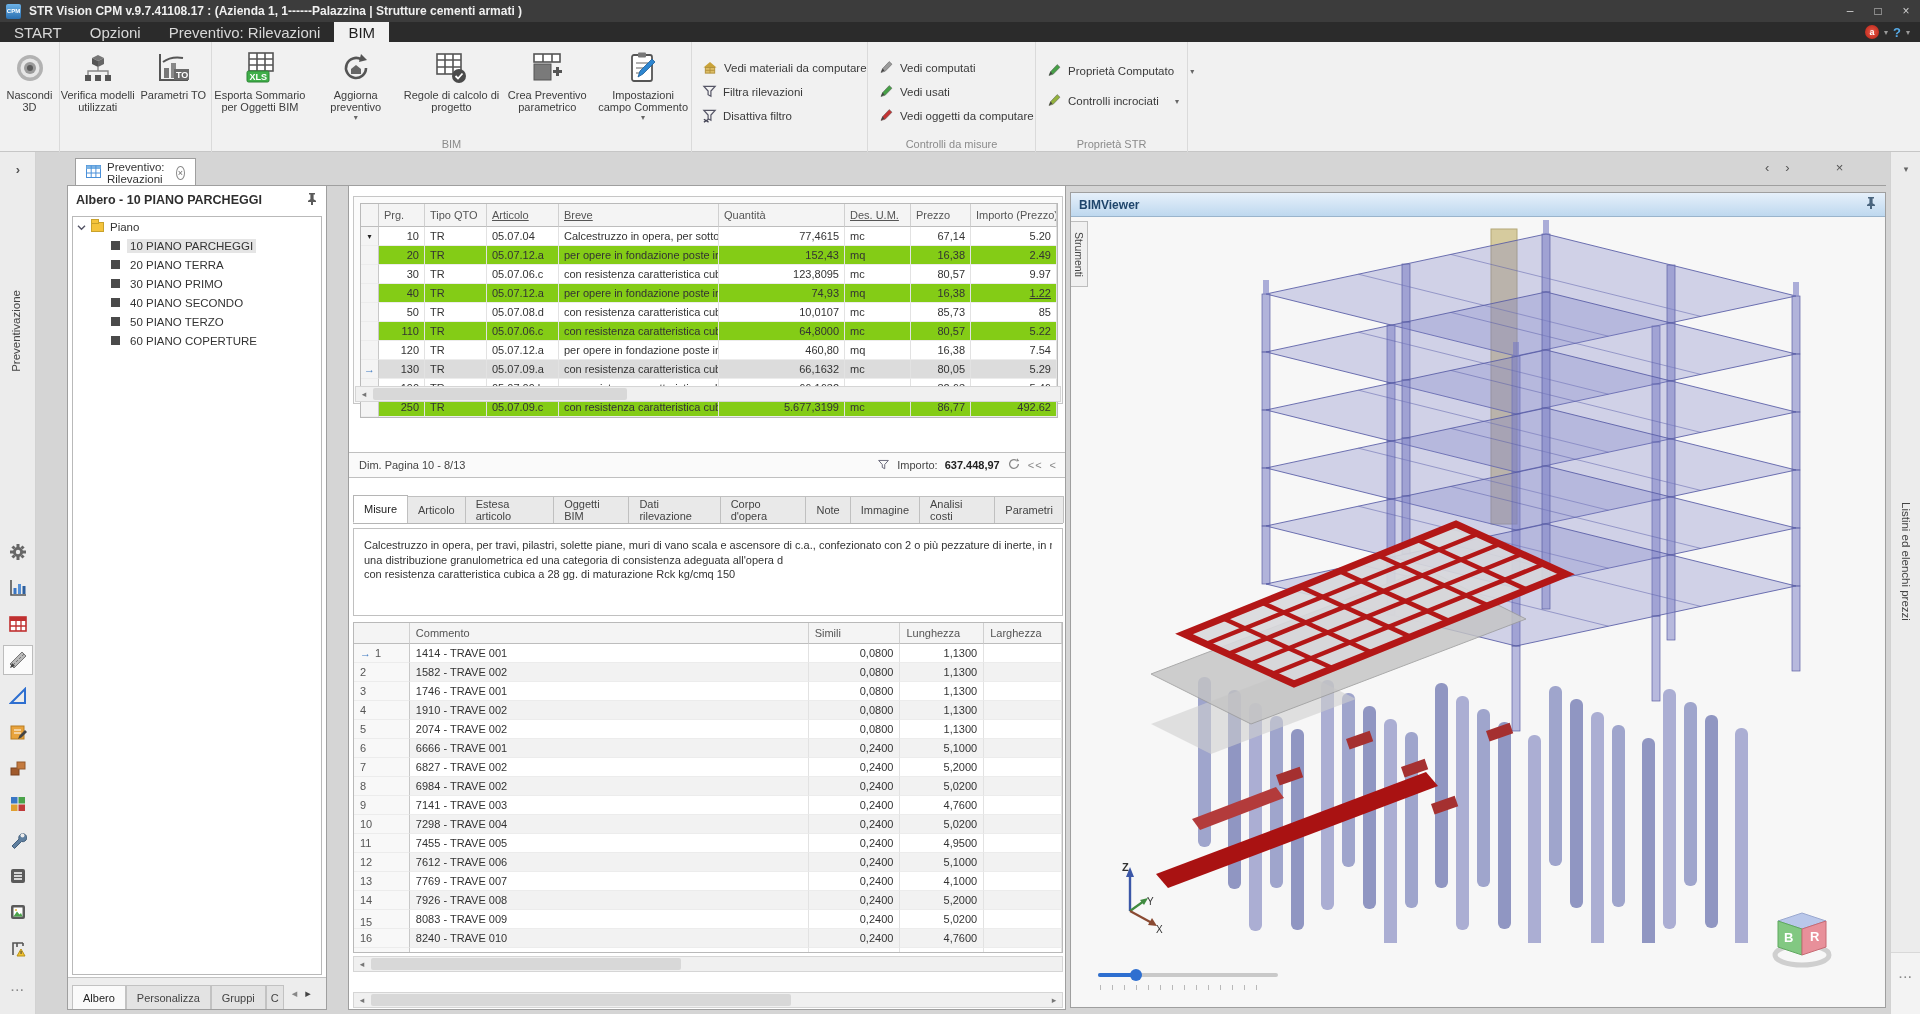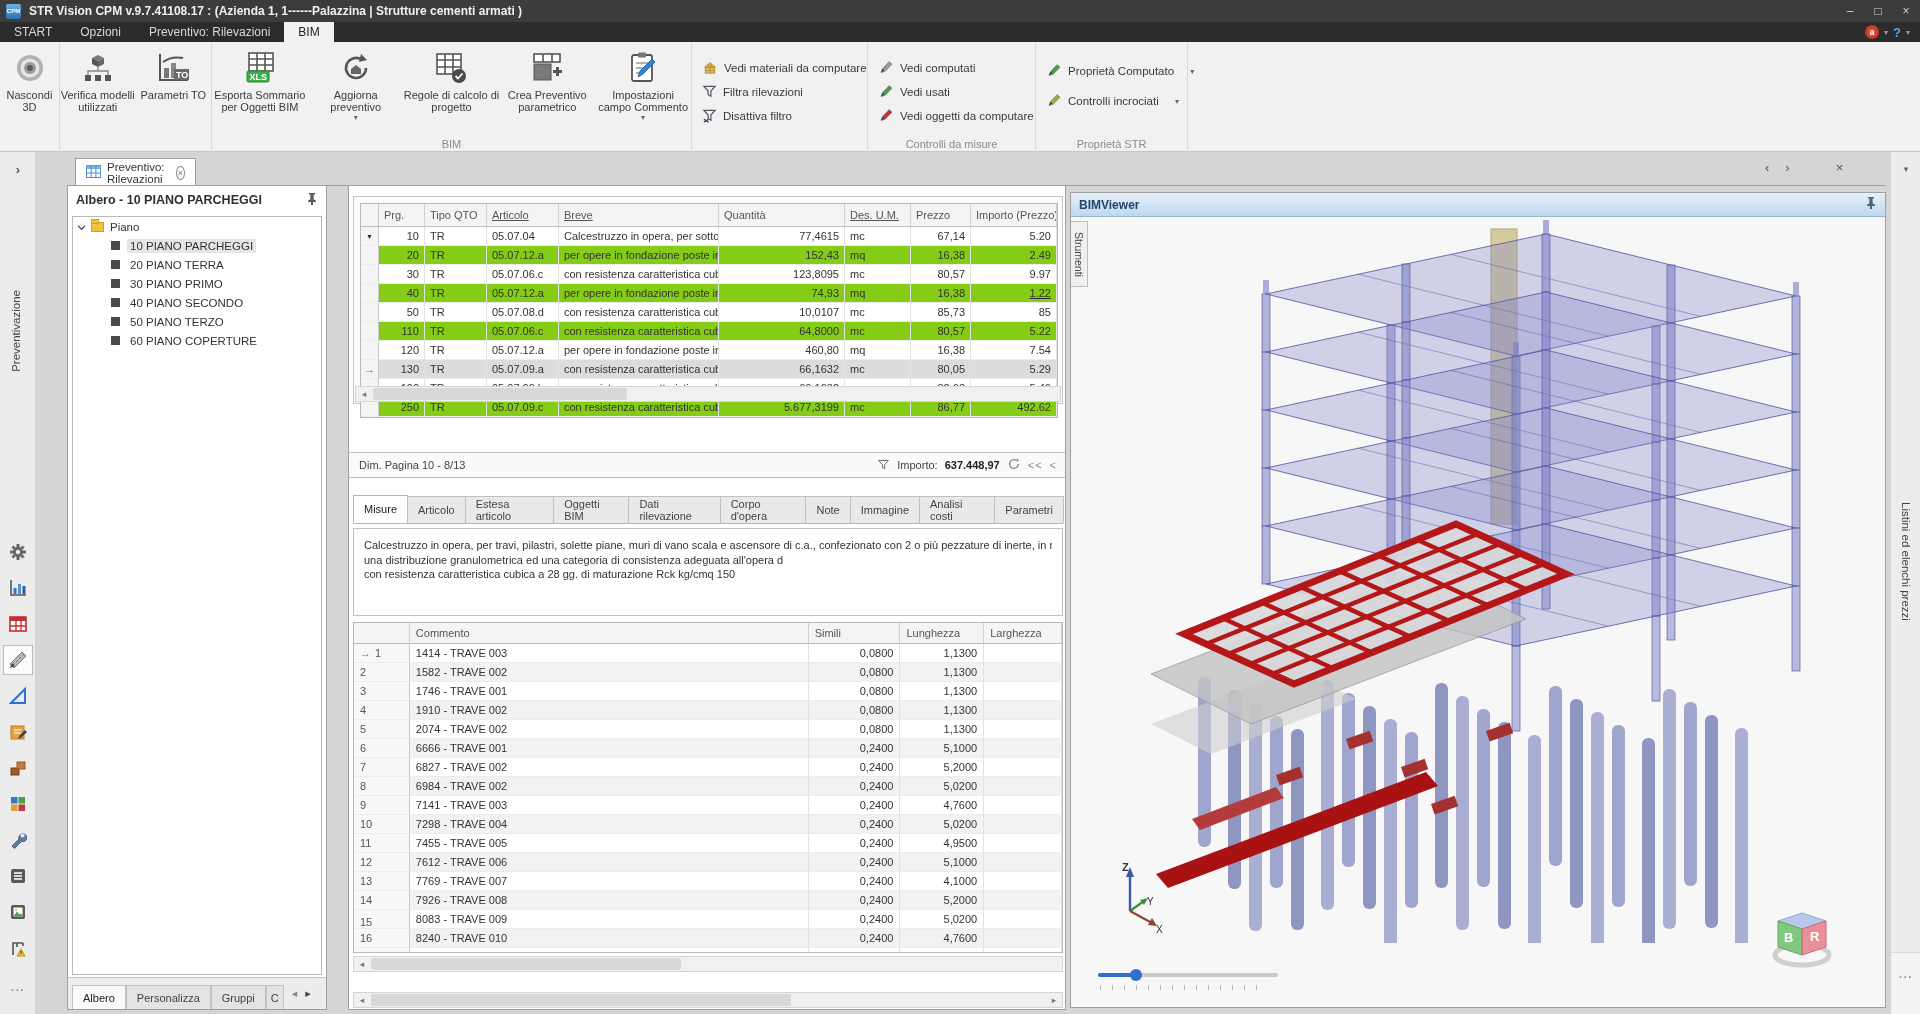--- a/index.html
+++ b/index.html
@@ -8,21 +8,21 @@
 
   
   .titlebar { position:absolute; left:0; top:0; width:1920px; height:22px; background:#3c3c3c; display:flex; align-items:center; }
   .applogo { width:15px; height:15px; margin-left:6px; border-radius:2px; background:linear-gradient(#6db3e8,#2a6fb0); color:#fff; font-size:6px; font-weight:bold; display:flex; align-items:center; justify-content:center; }
   .wtitle { color:#f0f0f0; font-weight:bold; font-size:12px; margin-left:8px; }
   .winbtns { margin-left:auto; display:flex; }
   .winbtn { width:28px; height:22px; color:#cfcfcf; font-size:12px; display:flex; align-items:center; justify-content:center; }
 
   
   .menubar { position:absolute; left:0; top:22px; width:1920px; height:20px; background:#2b2b2b; display:flex; align-items:stretch; }
-  .mtab { padding:0 14px; color:#d8d8d8; font-size:12px; display:flex; align-items:center; }
+  .mtab { padding:0 14px; color:#d8d8d8; font-size:15px; display:flex; align-items:center; }
   .mtab.active { background:#f1f1f1; color:#1d1d1d; }
   .menu-right { margin-left:auto; display:flex; align-items:center; gap:5px; padding-right:10px; }
   .redbadge { width:14px; height:14px; border-radius:50%; background:radial-gradient(#e85a4a,#b81f12); color:#fff; font-size:9px; font-weight:bold; display:flex; align-items:center; justify-content:center; }
   .helpq { color:#56aae6; font-weight:bold; font-size:13px; }
   .mcaret { color:#9a9a9a; font-size:8px; }
 
   
   .ribbon { position:absolute; left:0; top:42px; width:1920px; height:110px; background:#f1f1f1; border-bottom:1px solid #c6c6c6; display:flex; }
   .rgroup { position:relative; height:110px; border-right:1px solid #dadada; flex:none; }
   .glabel { position:absolute; bottom:2px; left:0; width:100%; text-align:center; color:#8b8b8b; font-size:11px; }
@@ -700,21 +700,21 @@
           <span class="mcell" style="width: 400px;">Commento</span>
           <span class="mcell" style="width: 92px;">Simili</span>
           <span class="mcell" style="width: 84px;">Lunghezza</span>
           <span class="mcell" style="width: 78px;">Larghezza</span>
         </div>
         <div class="mrow">
           <span class="mcell num" style="width: 56px;">
             <span class="cur-arrow">→</span>
             <span>1</span>
           </span>
-          <span class="mcell" style="width: 400px;">1414 - TRAVE 003</span>
+          <span class="mcell" style="width: 400px;">1414 - TRAVE 001</span>
           <span class="mcell ar" style="width: 92px; justify-content: flex-end;">0,0800</span>
           <span class="mcell ar" style="width: 84px; justify-content: flex-end;">1,1300</span>
           <span class="mcell ar" style="width: 78px; justify-content: flex-end;"></span>
         </div>
         <div class="mrow alt">
           <span class="mcell num" style="width: 56px;">
             <span>2</span>
           </span>
           <span class="mcell" style="width: 400px;">1582 - TRAVE 002</span>
           <span class="mcell ar" style="width: 92px; justify-content: flex-end;">0,0800</span>

